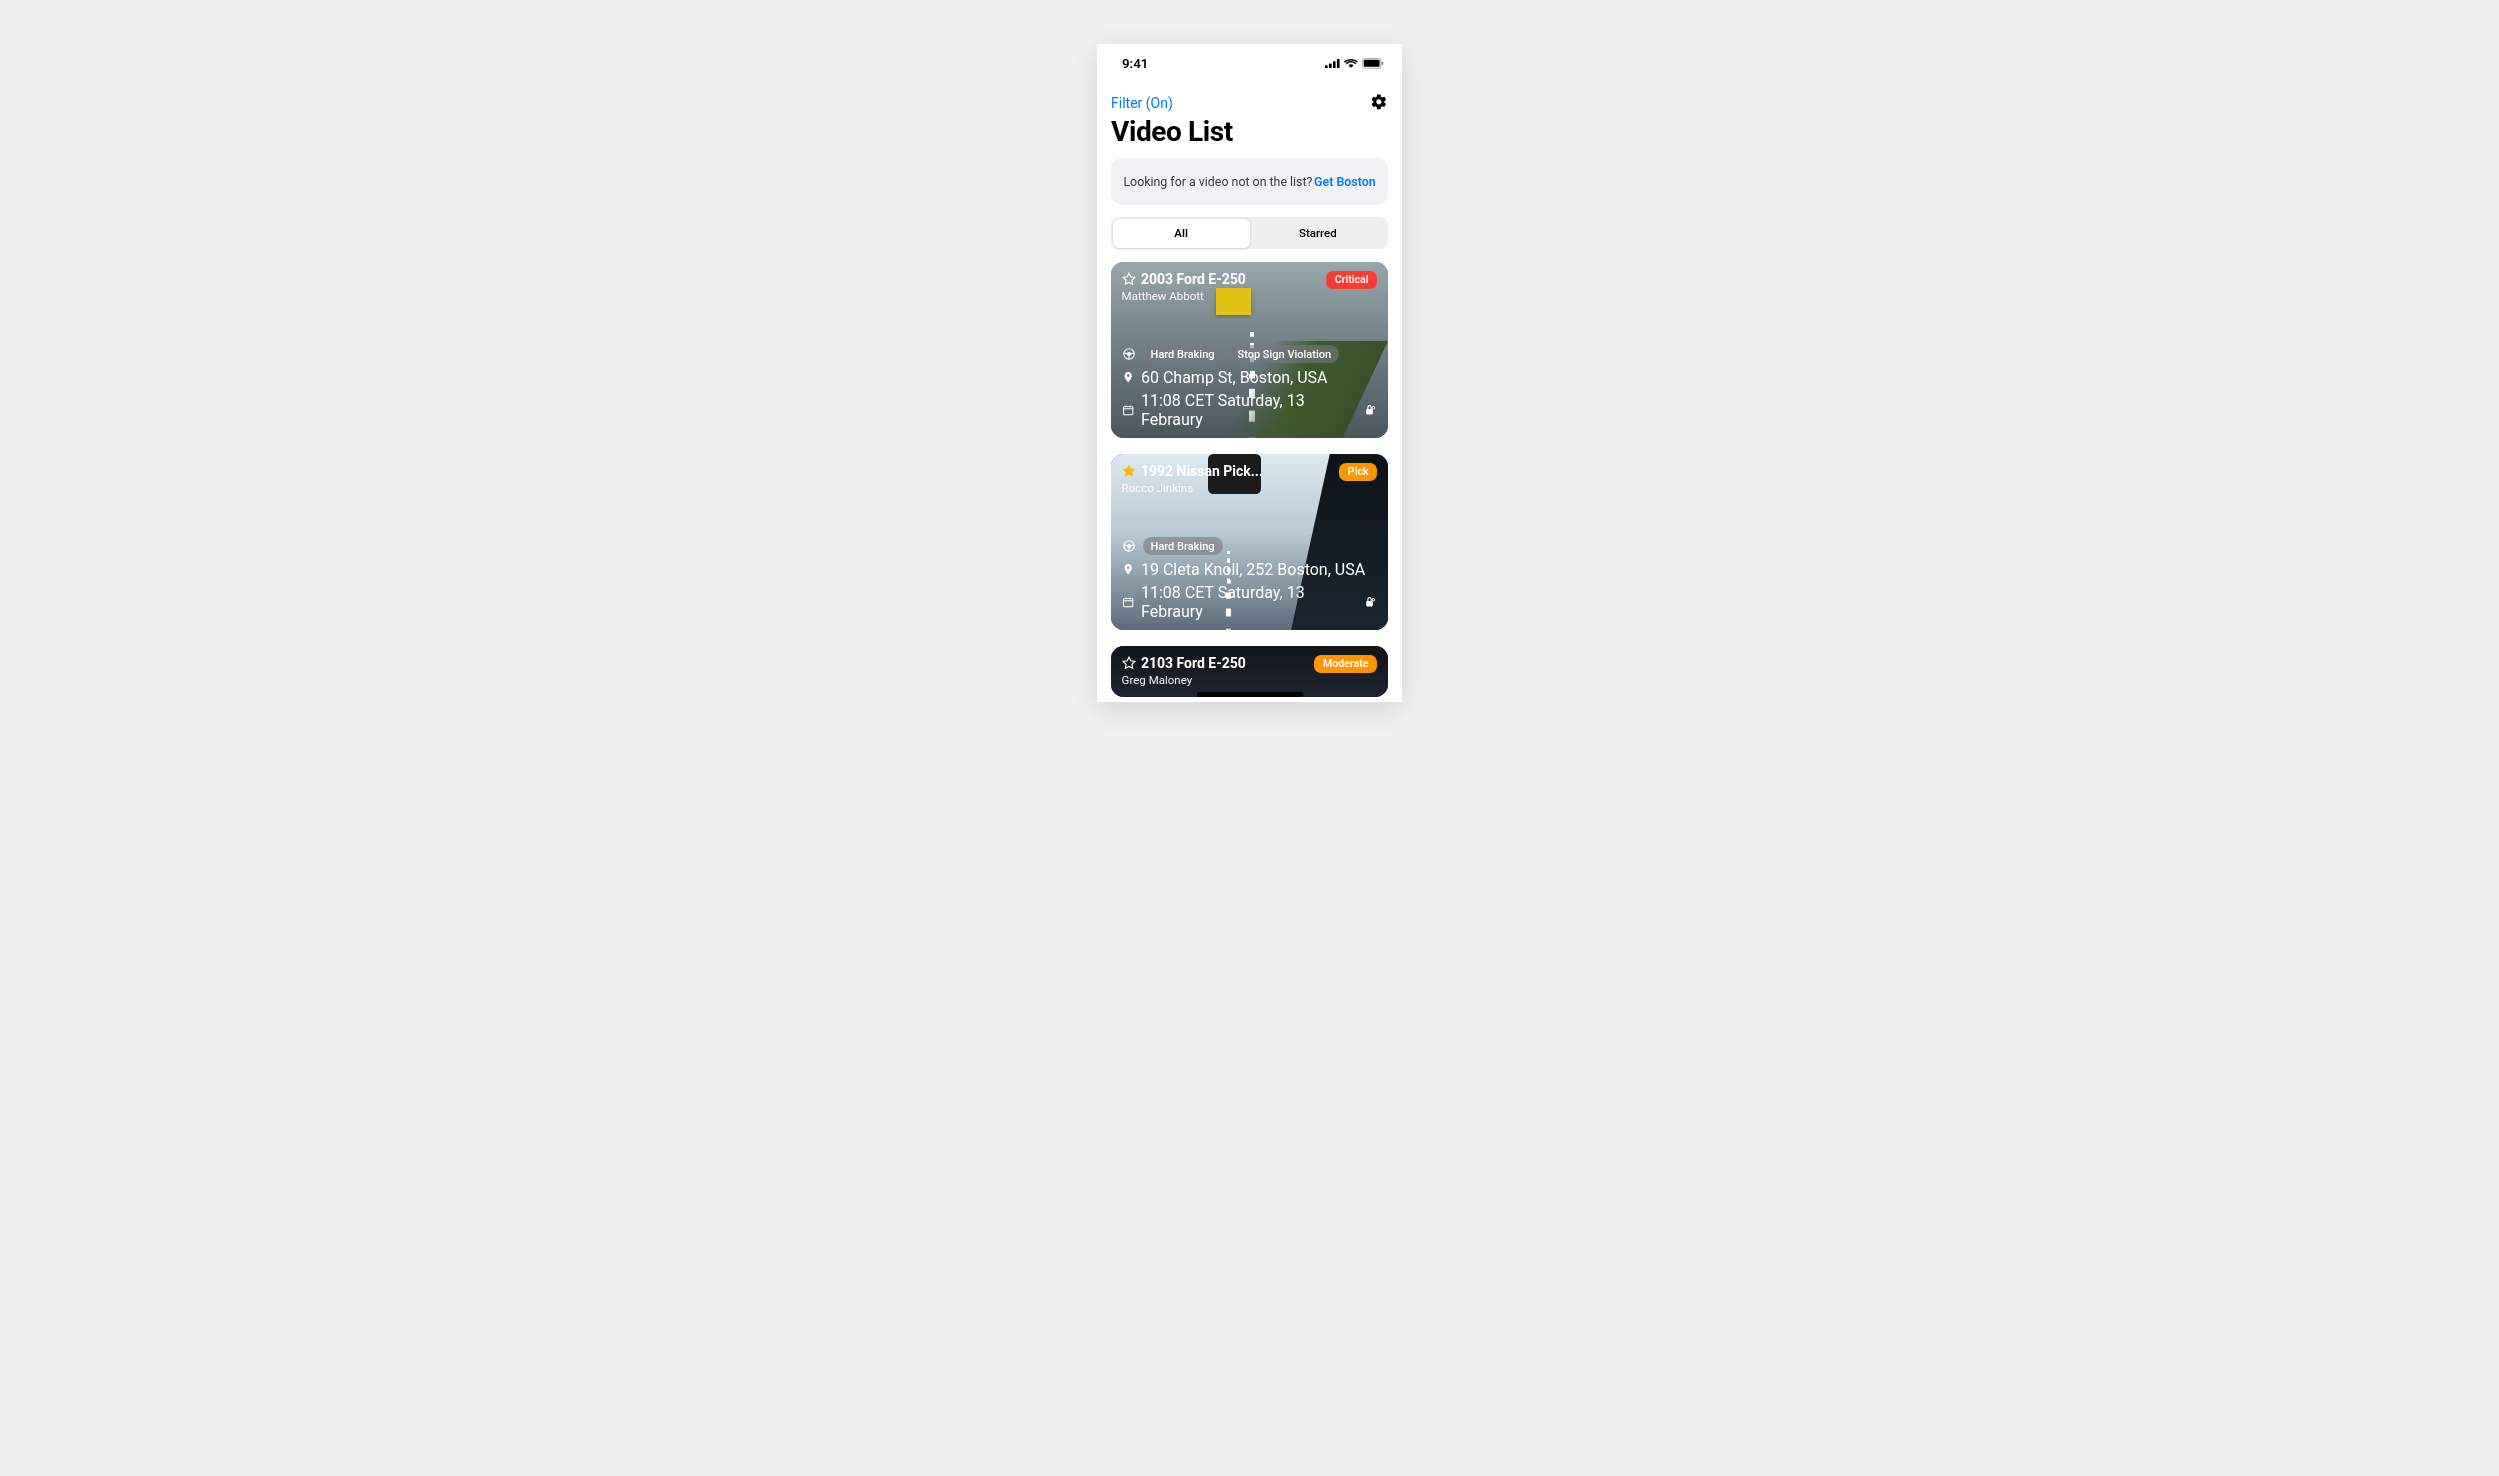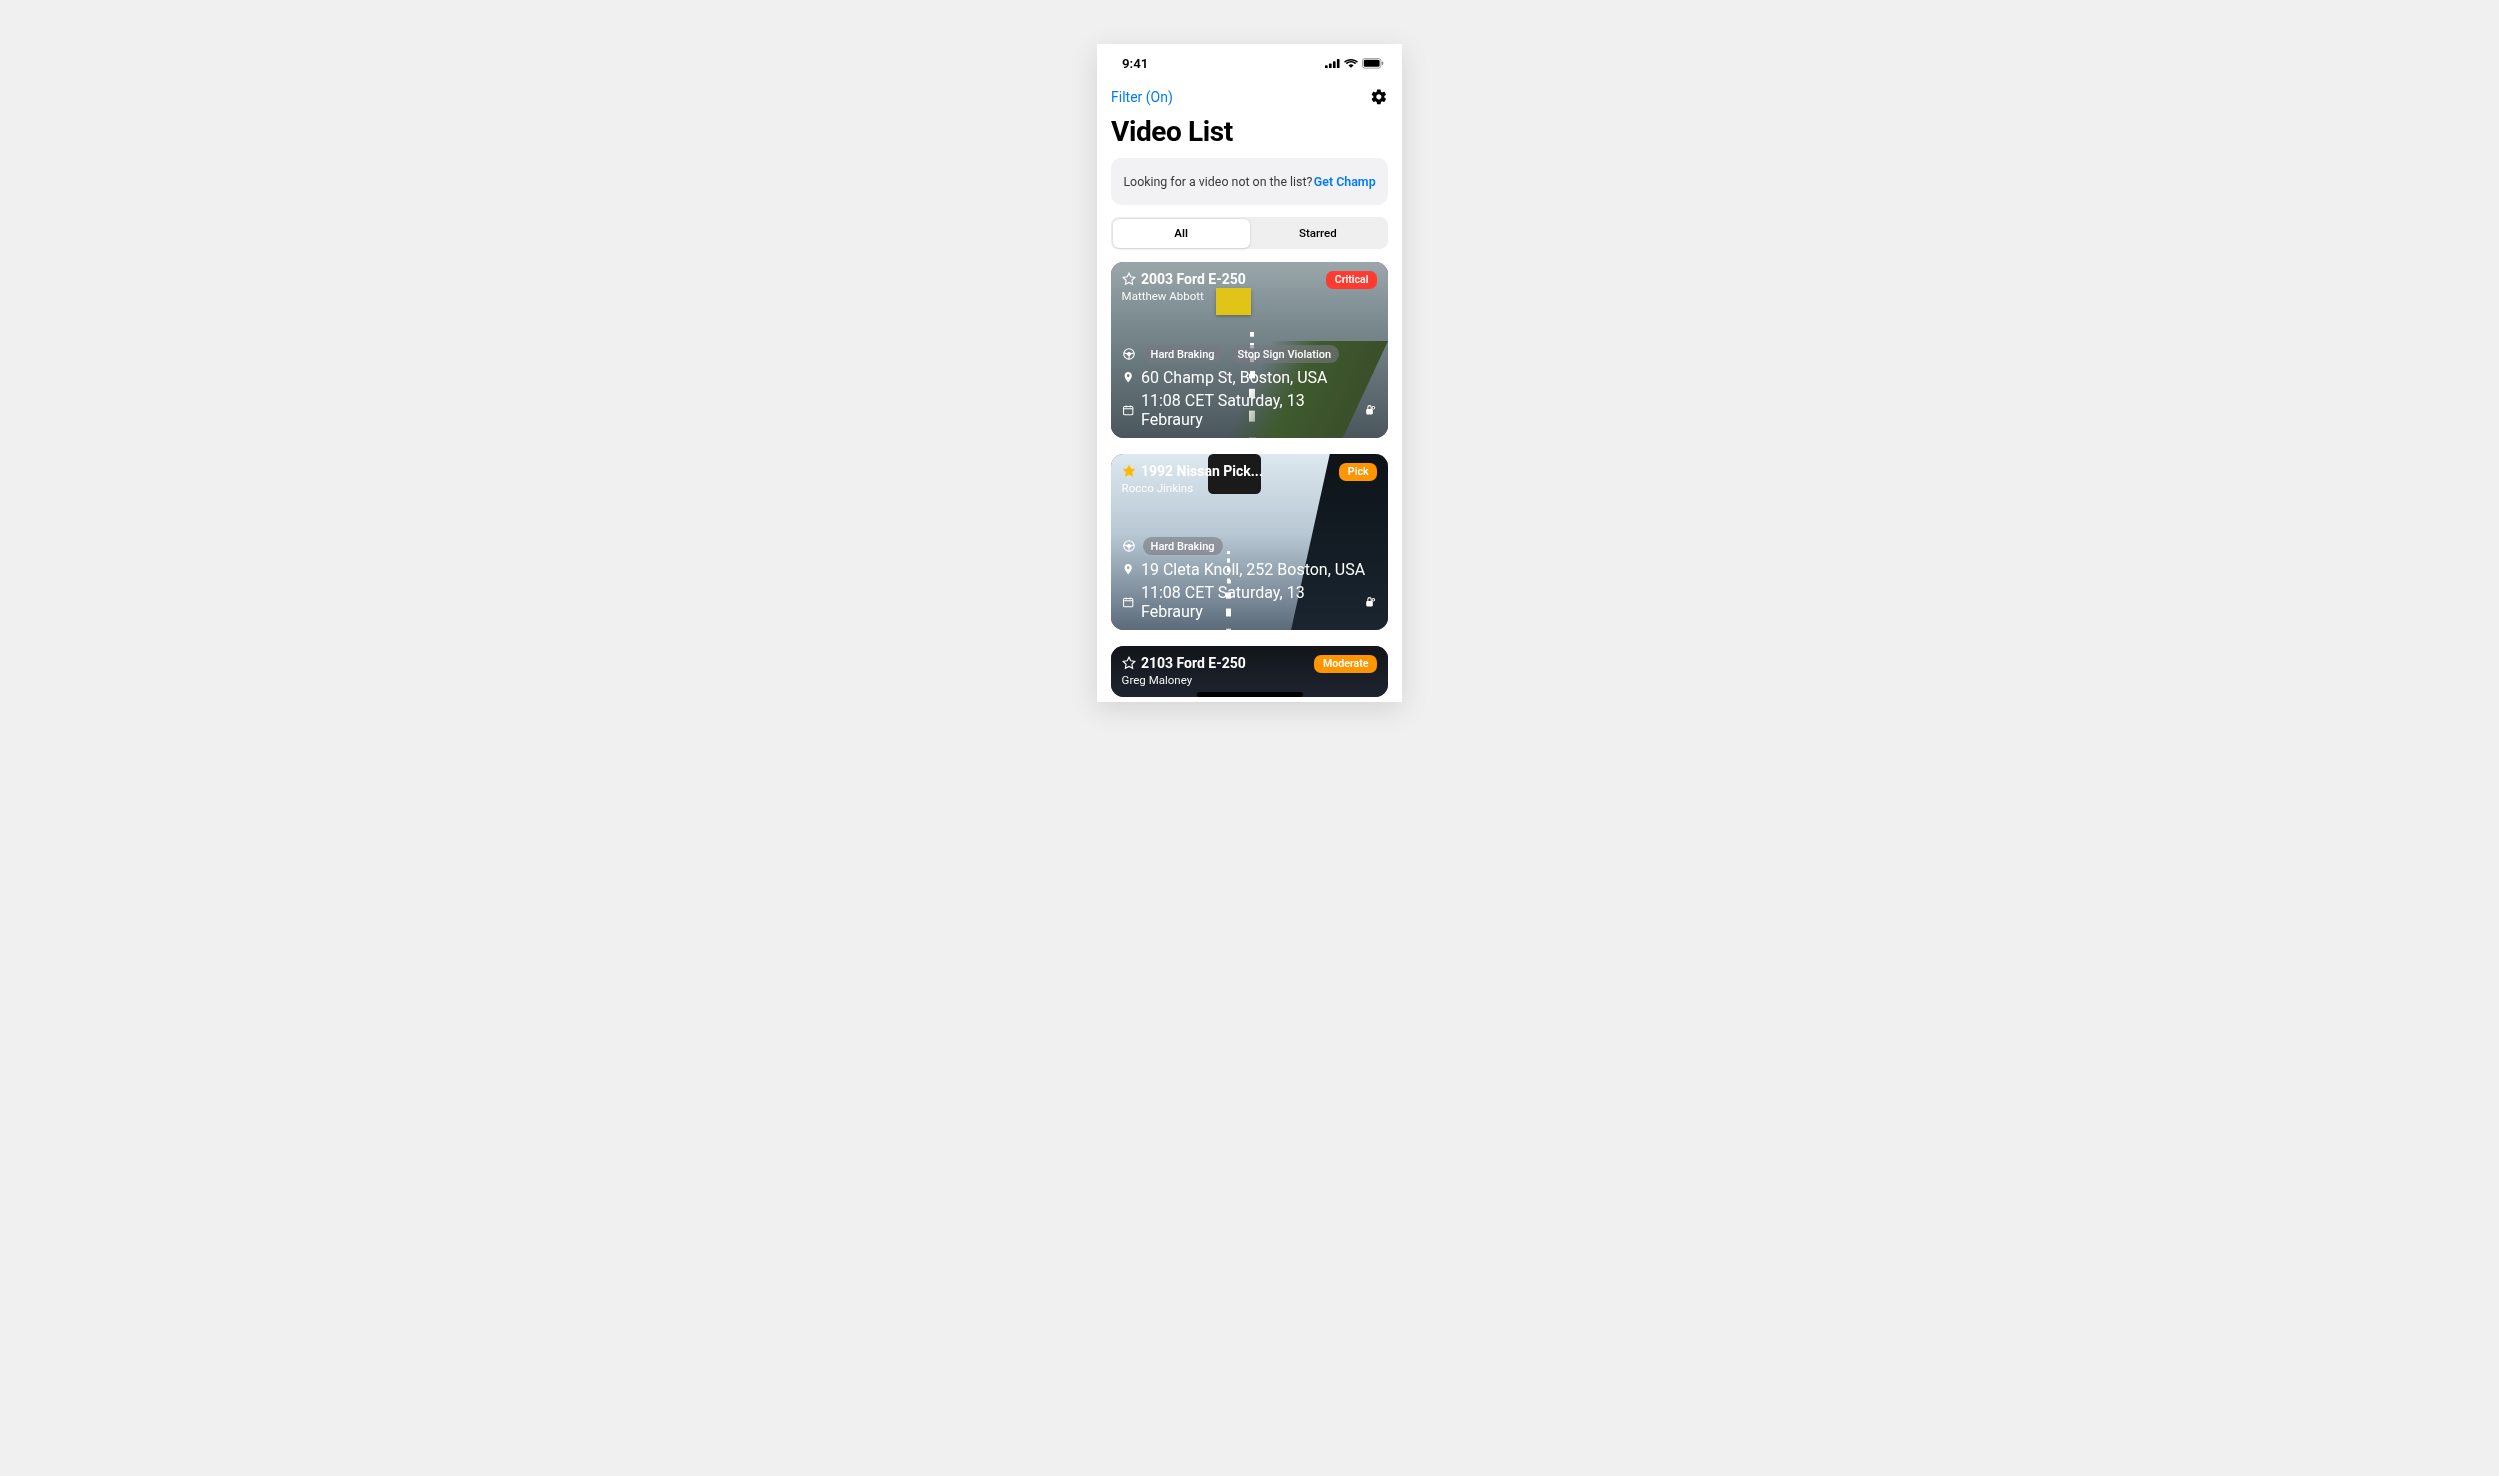--- a/index.html
+++ b/index.html
@@ -32,21 +32,21 @@
     padding: 0 17.7px 0 25px;
     font-size: 13.3px;
     font-weight: 600;
   }
   .status-icons { display: flex; align-items: center; gap: 4.4px; }
   
   .header {
     padding: 0 14px;
     display: flex;
     justify-content: space-between;
-    align-items: center;
+    align-items: flex-end;
     height: 28px;
   }
   .filter-link { color: #007aff; font-size: 14px; }
   .gear { width: 17.7px; height: 17.7px; }
   .title-row { padding: 3.5px 14px 10.6px; }
   .page-title { font-size: 28px; font-weight: 700; letter-spacing: -0.4px; }
   
   .banner {
     margin: 0 14px;
     background: #f2f2f5;
@@ -219,21 +219,21 @@
   </div>
 
   <div class="title-row">
     <h1 class="page-title">Video List</h1>
   </div>
 
   <div class="scroll-clip">
 
     <div class="banner">
       <span class="banner-text">Looking for a video not on the list?</span>
-      <span class="banner-link">Get Champ</span>
+      <span class="banner-link">Get Boston</span>
     </div>
 
     <div class="segmented">
       <div class="seg-item active">All</div>
       <div class="seg-item">Starred</div>
     </div>
 
     <div class="list">
 
       <div class="card">

